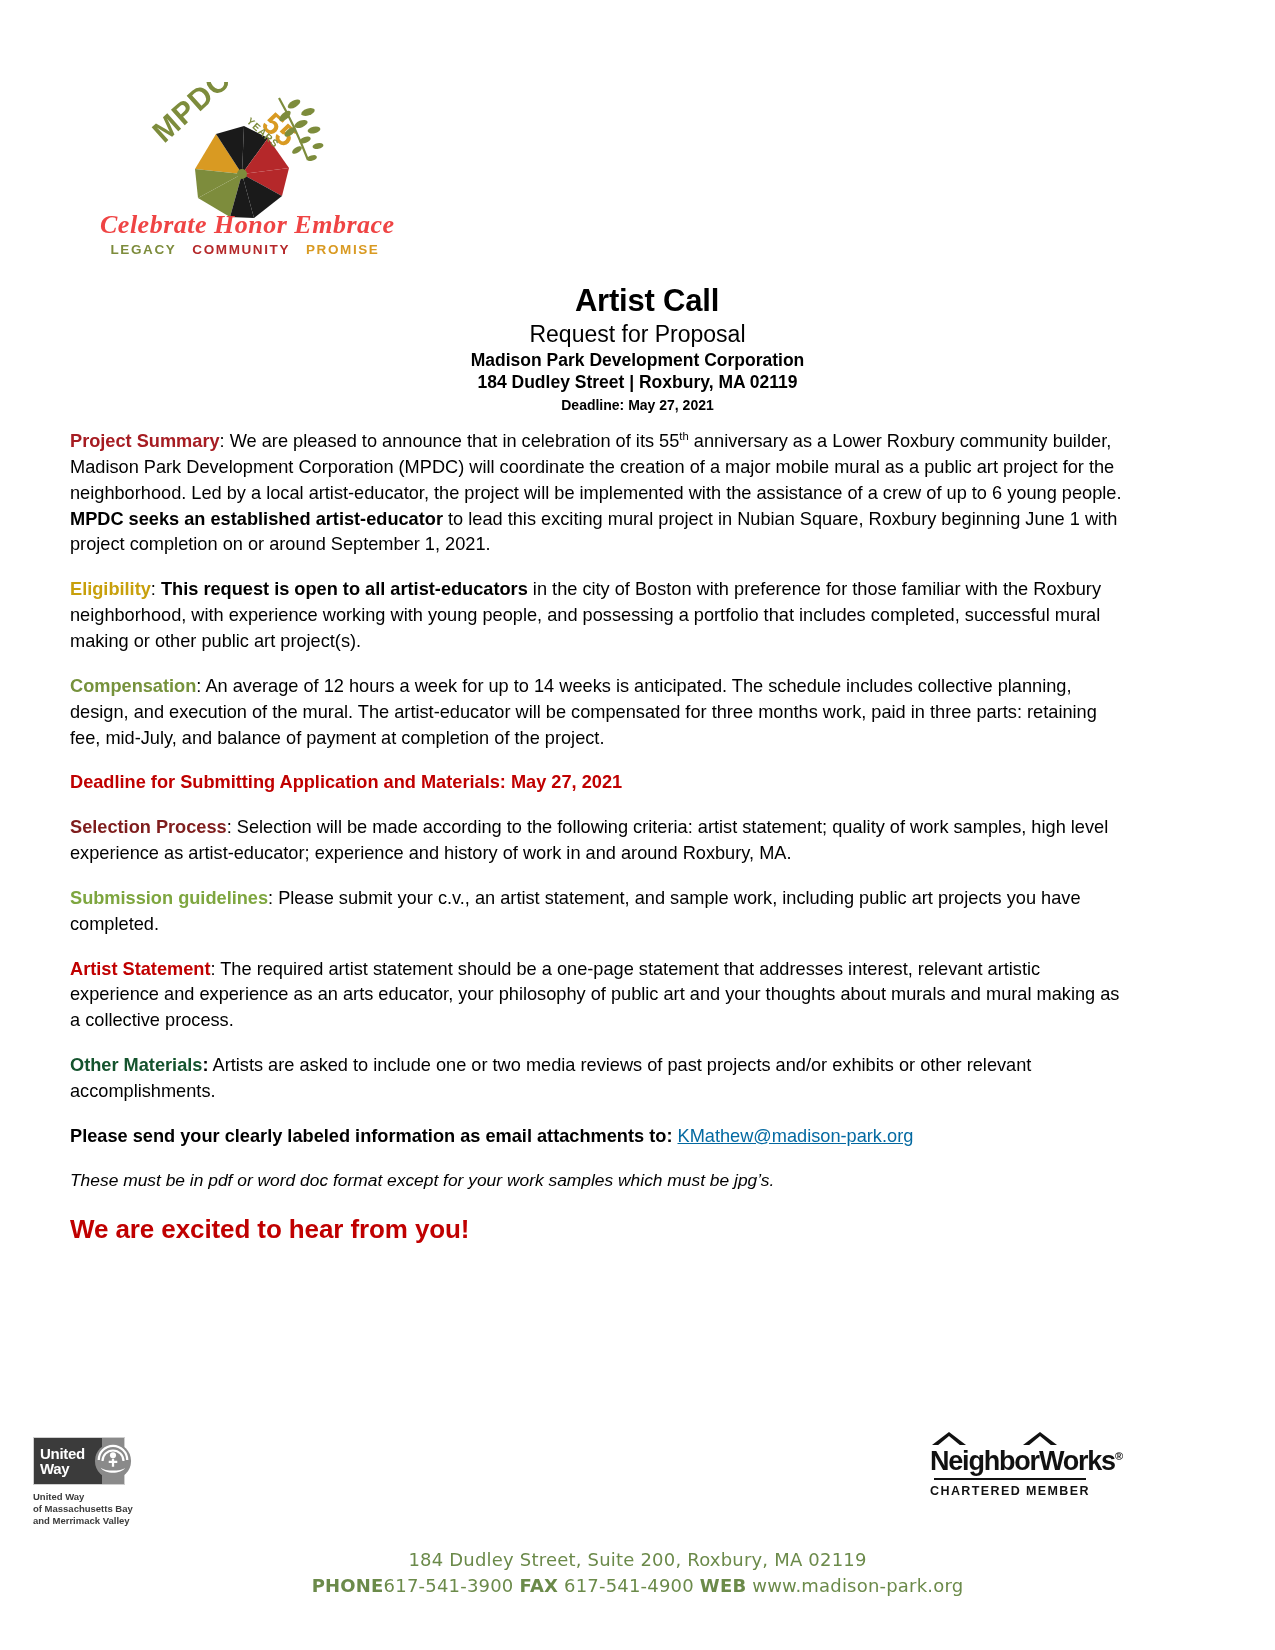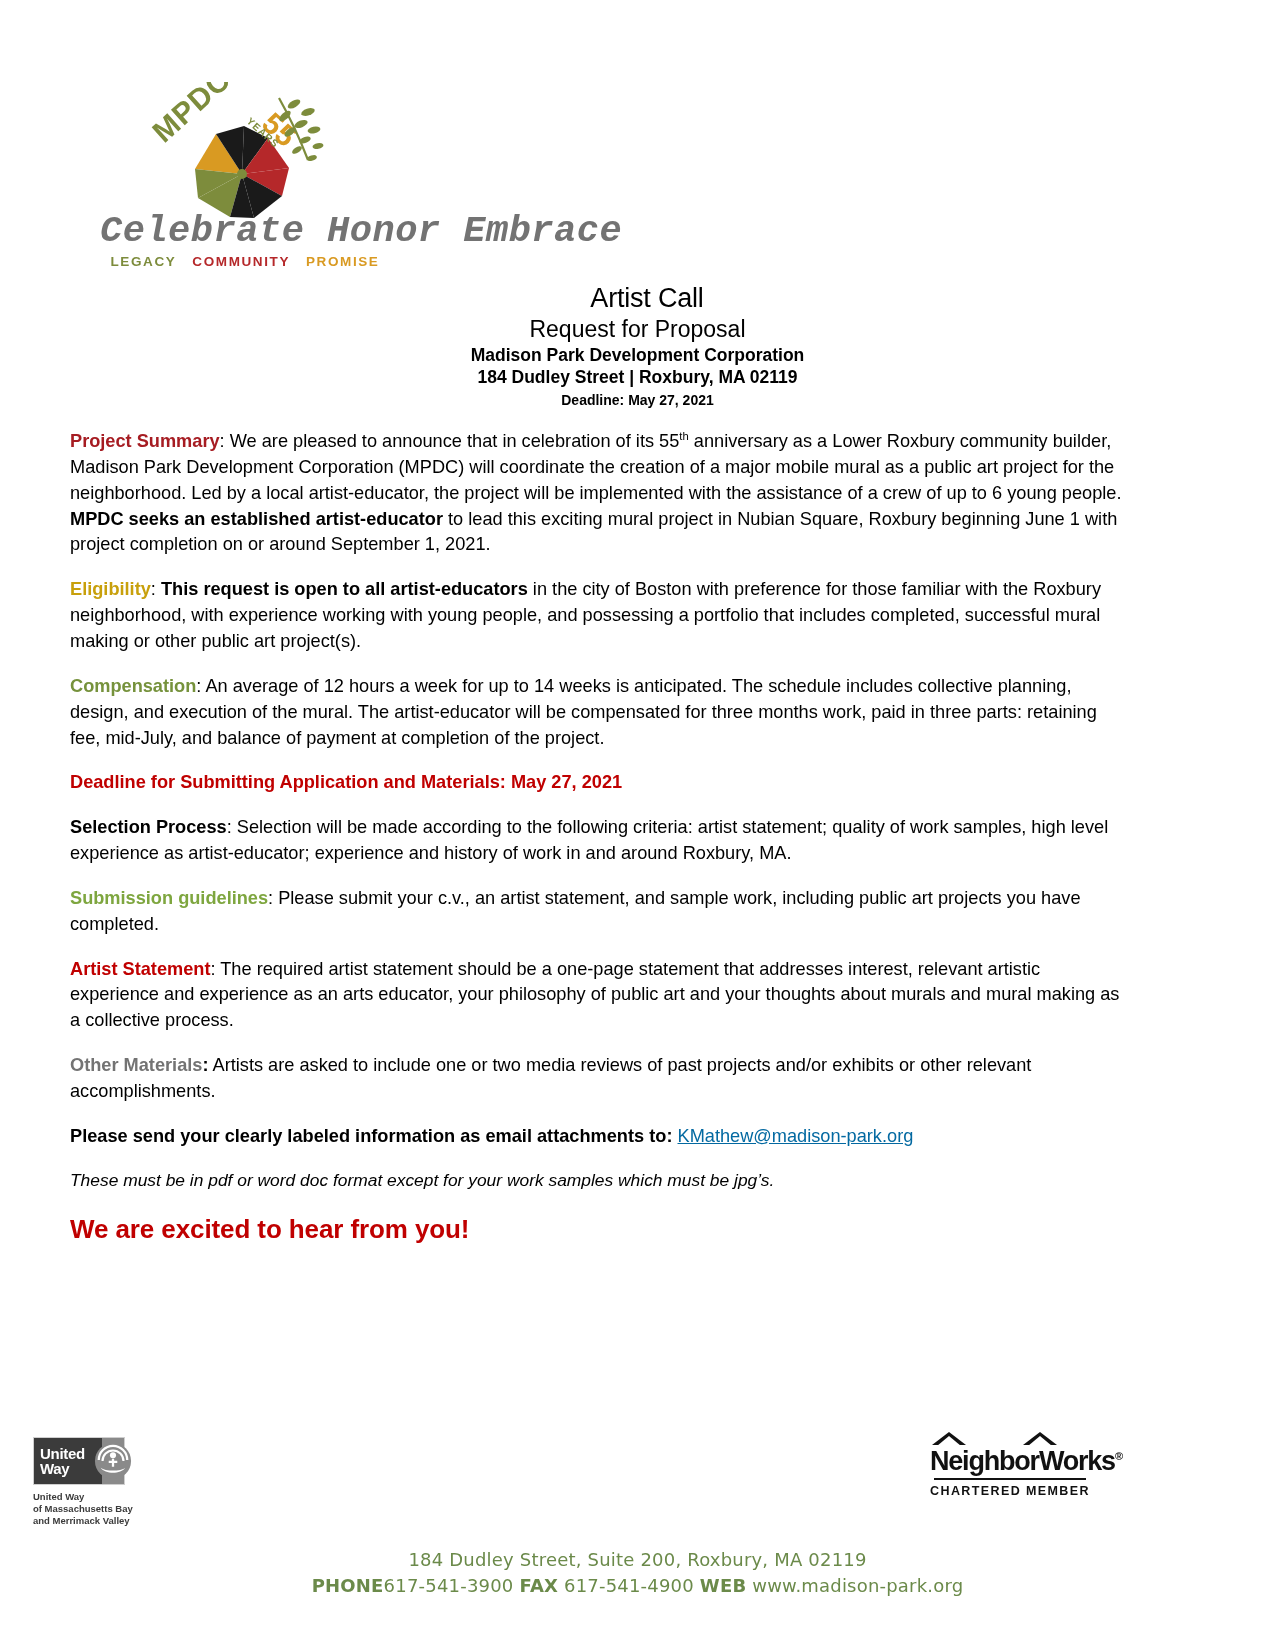--- a/index.html
+++ b/index.html
@@ -38,25 +38,25 @@
     height: 150px;
   }
   .logo-tag {
     position: absolute;
     left: 0px;
     top: 128px;
     width: 290px;
     text-align: center;
   }
   .logo-script {
-    font-family: Liberation Mono, monospace;
+    font-family: Liberation Serif, serif;
     font-style: italic;
     font-weight: bold;
-    font-size: 37px;
-    color: #737373;
+    font-size: 26px;
+    color: #ef4444;
     letter-spacing: 0.5px;
     white-space: nowrap;
   }
   .logo-words {
     margin-top: 2px;
     font-size: 13.5px;
     font-weight: bold;
     letter-spacing: 1.6px;
     white-space: nowrap;
   }
@@ -67,22 +67,22 @@
 
   
   .doc-header {
     position: absolute;
     left: 0;
     right: 0;
     top: 283px;
     text-align: center;
   }
   .h-title {
-    font-size: 27px;
-    font-weight: normal;
+    font-size: 31px;
+    font-weight: bold;
     line-height: 1.18;
     letter-spacing: -0.2px;
     padding-left: 19px;
   }
   .h-sub {
     font-size: 23px;
     font-weight: normal;
     line-height: 1.2;
     margin-top: 1px;
   }
@@ -113,24 +113,24 @@
   p.para {
     margin: 0 0 19px 0;
     font-size: 18.2px;
     line-height: 1.42;
     text-align: left;
   }
   .lbl { font-weight: bold; }
   .lbl-darkred  { color: #a61c22; }
   .lbl-red      { color: #c00000; }
   .lbl-gold     { color: #c8a00c; }
-  .lbl-gold2    { color: #000000; }
+  .lbl-gold2    { color: #7f1d1d; }
   .lbl-green    { color: #76923c; }
   .lbl-olive    { color: #7ea63f; }
-  .lbl-olive2   { color: #737373; }
+  .lbl-olive2   { color: #14532d; }
   .bold { font-weight: bold; }
   sup.ord { font-size: 0.62em; vertical-align: super; }
 
   .email-link {
     color: #0369a1;
     text-decoration: underline;
     font-weight: normal;
   }
   .send-line { margin-bottom: 2px; }
   .note-line {

